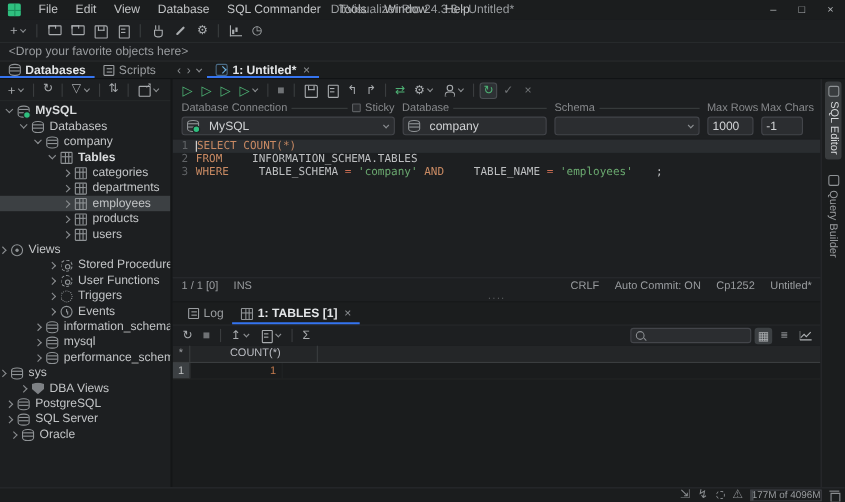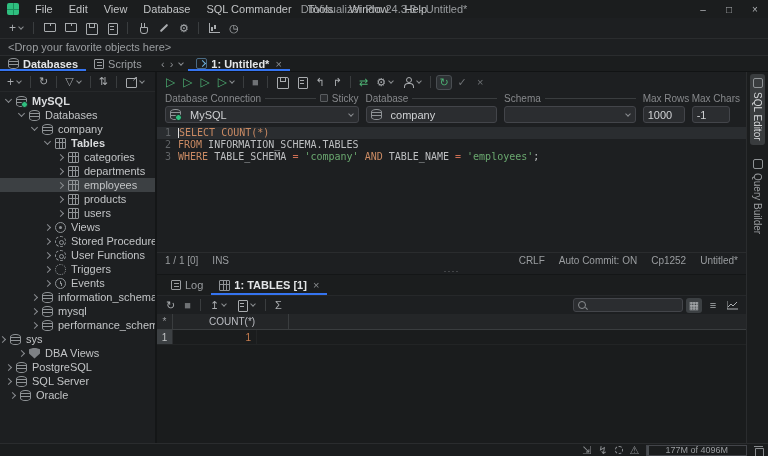--- a/index.html
+++ b/index.html
@@ -113,21 +113,21 @@
   .sticky-box { width:8px; height:8px; border:1px solid #5a5d60; background:#2b2d30; border-radius:1px; flex:none; }
   .field { height:17px; margin-top:2px; background:#2b2d30; border:1px solid #43454a; border-radius:3px; display:flex; align-items:center; padding:0 4px; gap:4px; font-size:11px; color:#d0d2d4; }
   .field .chev { margin-left:auto; }
 
   
   .editor { height:126px; flex:none; margin-top:3px; font-family:"DejaVu Sans Mono", monospace; font-size:10px; line-height:12px; padding-top:1px; background:#1d1f21; overflow:hidden; }
   .code-line { display:flex; height:12px; white-space:pre; }
   .code-line.current { background:#2a2d30; }
   .gutter { width:14px; text-align:right; color:#606366; flex:none; margin-right:7px; }
   .caret { display:inline-block; width:1px; height:10px; background:#e0e0e0; margin-top:1px; }
-  .seg-kw { color:#c98a63; } .seg-id { color:#bdbfc1; } .seg-op { color:#ce6f54; } .seg-str { color:#6aa86f; }
+  .seg-kw { color:#c98a63; } .seg-id { color:#bdbfc1;padding-left:21px; } .seg-op { color:#ce6f54; } .seg-str { color:#6aa86f; }
 
   .editor-status { height:15px; display:flex; align-items:center; padding:0 8px; color:#9a9da0; font-size:10px; border-top:1px solid #2a2c2e; flex:none; }
   .editor-status .right { margin-left:auto; display:flex; gap:14px; }
   .editor-status .left { display:flex; gap:14px; }
   .splitter { height:8px; display:flex; align-items:center; justify-content:center; color:#6f7275; font-size:9px; letter-spacing:1px; flex:none; border-bottom:1px solid #141617; }
 
   
   .results-tabs { height:20px; display:flex; align-items:stretch; padding-left:6px; flex:none; background:#1b1d1e; }
   .log-icon { width:10px; height:10px; border:1px solid #9a9da0; border-radius:1px; position:relative; flex:none; }
   .log-icon::after { content:''; position:absolute; left:2px; top:2px; width:5px; height:4px;
@@ -151,21 +151,21 @@
 
   
   .right-strip { width:22px; flex:none; background:#1b1d1e; border-left:1px solid #2a2c2e; display:flex; flex-direction:column; align-items:center; padding-top:2px; gap:10px; }
   .rs-item { writing-mode:vertical-rl; font-size:10px; color:#9a9da0; display:flex; align-items:center; gap:4px; padding:4px 2px; border-radius:3px; white-space:nowrap; }
   .rs-item.active { background:#393c3e; color:#d6d8da; }
   .rs-icon { width:10px; height:10px; border:1px solid #8f9396; border-radius:2px; flex:none; }
 
   
   .statusbar { height:13px; flex:none; background:#1b1d1e; border-top:1px solid #2a2c2e; display:flex; align-items:center; padding:0 5px; font-size:9px; color:#8a8d90; }
   .statusbar .right { margin-left:auto; display:flex; align-items:center; gap:7px; }
-  .mem-box { border:1px solid #43454a; padding:0 18px; height:11px; display:flex; align-items:center; position:relative; color:#9a9da0; }
+  .mem-box { border:1px solid #43454a; padding:0 0; height:11px; display:flex; align-items:center; position:relative; color:#9a9da0; }
   .mem-box::before { content:''; position:absolute; left:0; top:0; bottom:0; width:2px; background:#4a4e52; }
   .glyph { font-size:11px; line-height:11px; }
 </style>
 </head>
 <body>
 
 <div class="window">
 
   <div class="titlebar">
     <div class="logo"></div>
@@ -319,21 +319,21 @@
           <div class="tree-row" style="padding-left: 58px;">
             <span class="tx"></span>
             <span class="ticon ticon-table"></span>
             <span class="tlabel">products</span>
           </div>
           <div class="tree-row" style="padding-left: 58px;">
             <span class="tx"></span>
             <span class="ticon ticon-table"></span>
             <span class="tlabel">users</span>
           </div>
-          <div class="tree-row" style="padding-left: 45px;">
+          <div class="tree-row" style="">
             <span class="tx"></span>
             <span class="ticon ticon-eye"></span>
             <span class="tlabel">Views</span>
           </div>
           <div class="tree-row" style="padding-left: 45px;">
             <span class="tx"></span>
             <span class="ticon ticon-gear"></span>
             <span class="tlabel">Stored Procedures</span>
           </div>
           <div class="tree-row" style="padding-left: 45px;">

